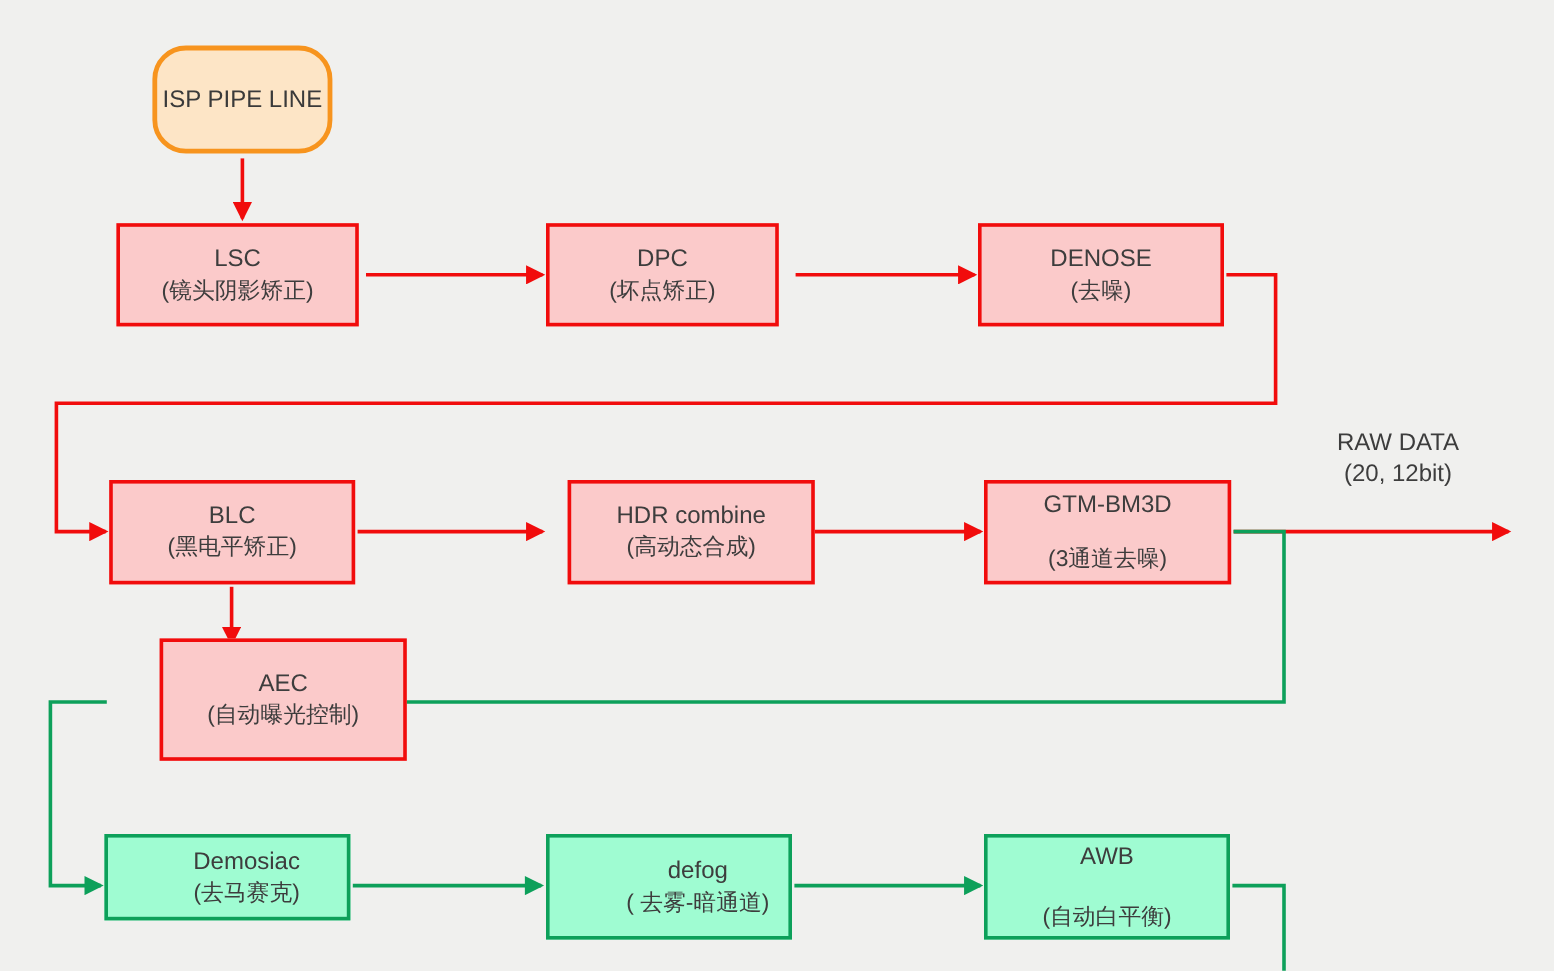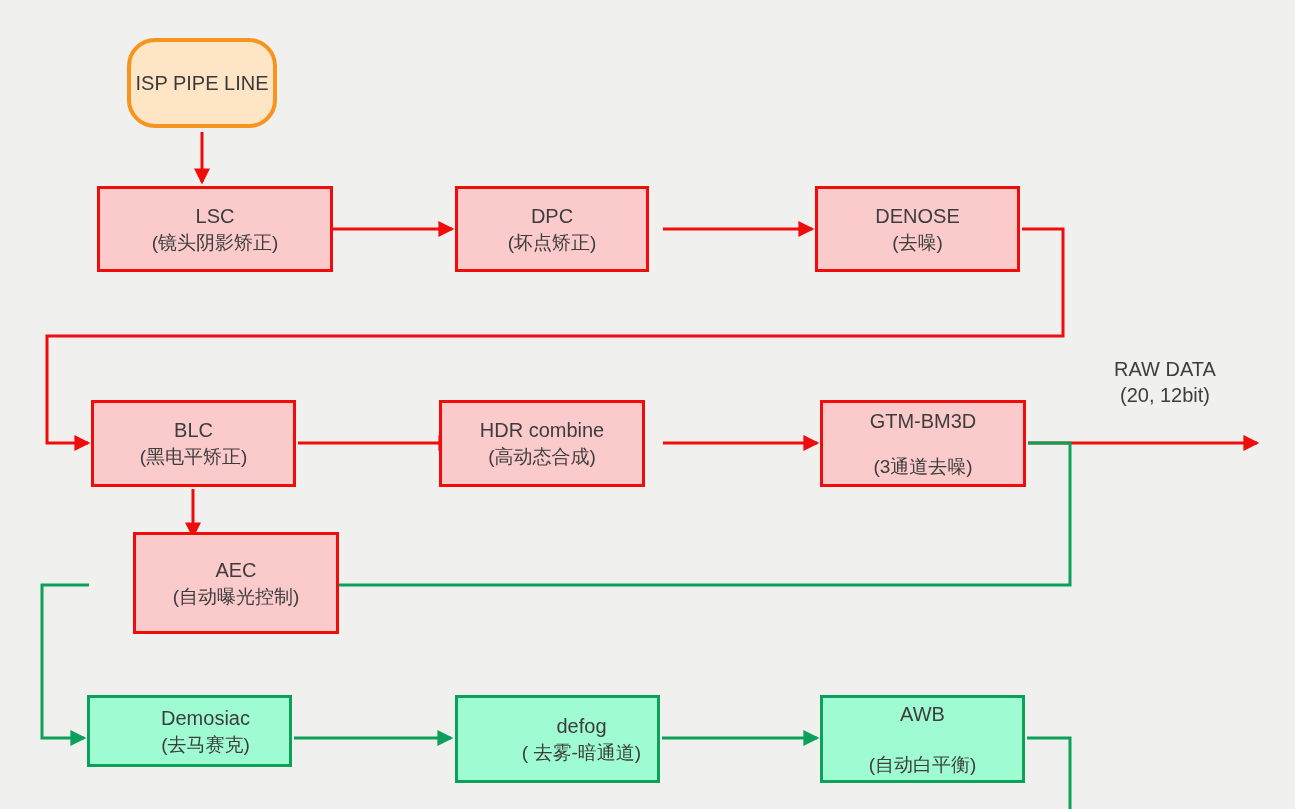--- a/index.html
+++ b/index.html
@@ -94,41 +94,41 @@
     <path d="M89 585 H42 V738 H84" stroke="#0da05a" stroke-width="3" fill="none" marker-end="url(#arrow-green)"></path>
     <path d="M294 738 H451" stroke="#0da05a" stroke-width="3" fill="none" marker-end="url(#arrow-green)"></path>
     <path d="M662 738 H817" stroke="#0da05a" stroke-width="3" fill="none" marker-end="url(#arrow-green)"></path>
     <path d="M1027 738 H1070 V812" stroke="#0da05a" stroke-width="3" fill="none"></path>
   </svg>
 
   <div class="box terminal" style="left:127px;top:38px;width:150px;height:90px;">
     <div>ISP PIPE LINE</div>
   </div>
 
-  <div class="box red-box" style="left:97px;top:186px;width:236px;height:86px;">
+  <div class="box red-box" style="left:97px;top:186px;width:202px;height:86px;">
     <div class="t">LSC</div>
     <div class="s">(镜头阴影矫正)</div>
   </div>
 
   <div class="box red-box" style="left:455px;top:186px;width:194px;height:86px;">
     <div class="t">DPC</div>
     <div class="s">(坏点矫正)</div>
   </div>
 
   <div class="box red-box" style="left:815px;top:186px;width:205px;height:86px;">
     <div class="t">DENOSE</div>
     <div class="s">(去噪)</div>
   </div>
 
   <div class="box red-box" style="left:91px;top:400px;width:205px;height:87px;text-align:right;">
     <div class="t">BLC</div>
     <div class="s">(黑电平矫正)</div>
   </div>
 
-  <div class="box red-box" style="left:439px;top:400px;width:206px;height:87px;">
+  <div class="box red-box" style="left:473px;top:400px;width:206px;height:87px;">
     <div class="t">HDR combine</div>
     <div class="s">(高动态合成)</div>
   </div>
 
   <div class="box red-box" style="left:820px;top:400px;width:206px;height:87px;gap:19px;">
     <div class="t">GTM-BM3D</div>
     <div class="s">(3通道去噪)</div>
   </div>
 
   <div class="box red-box" style="left:89px;top:532px;width:206px;height:102px;margin-left:44px;">

